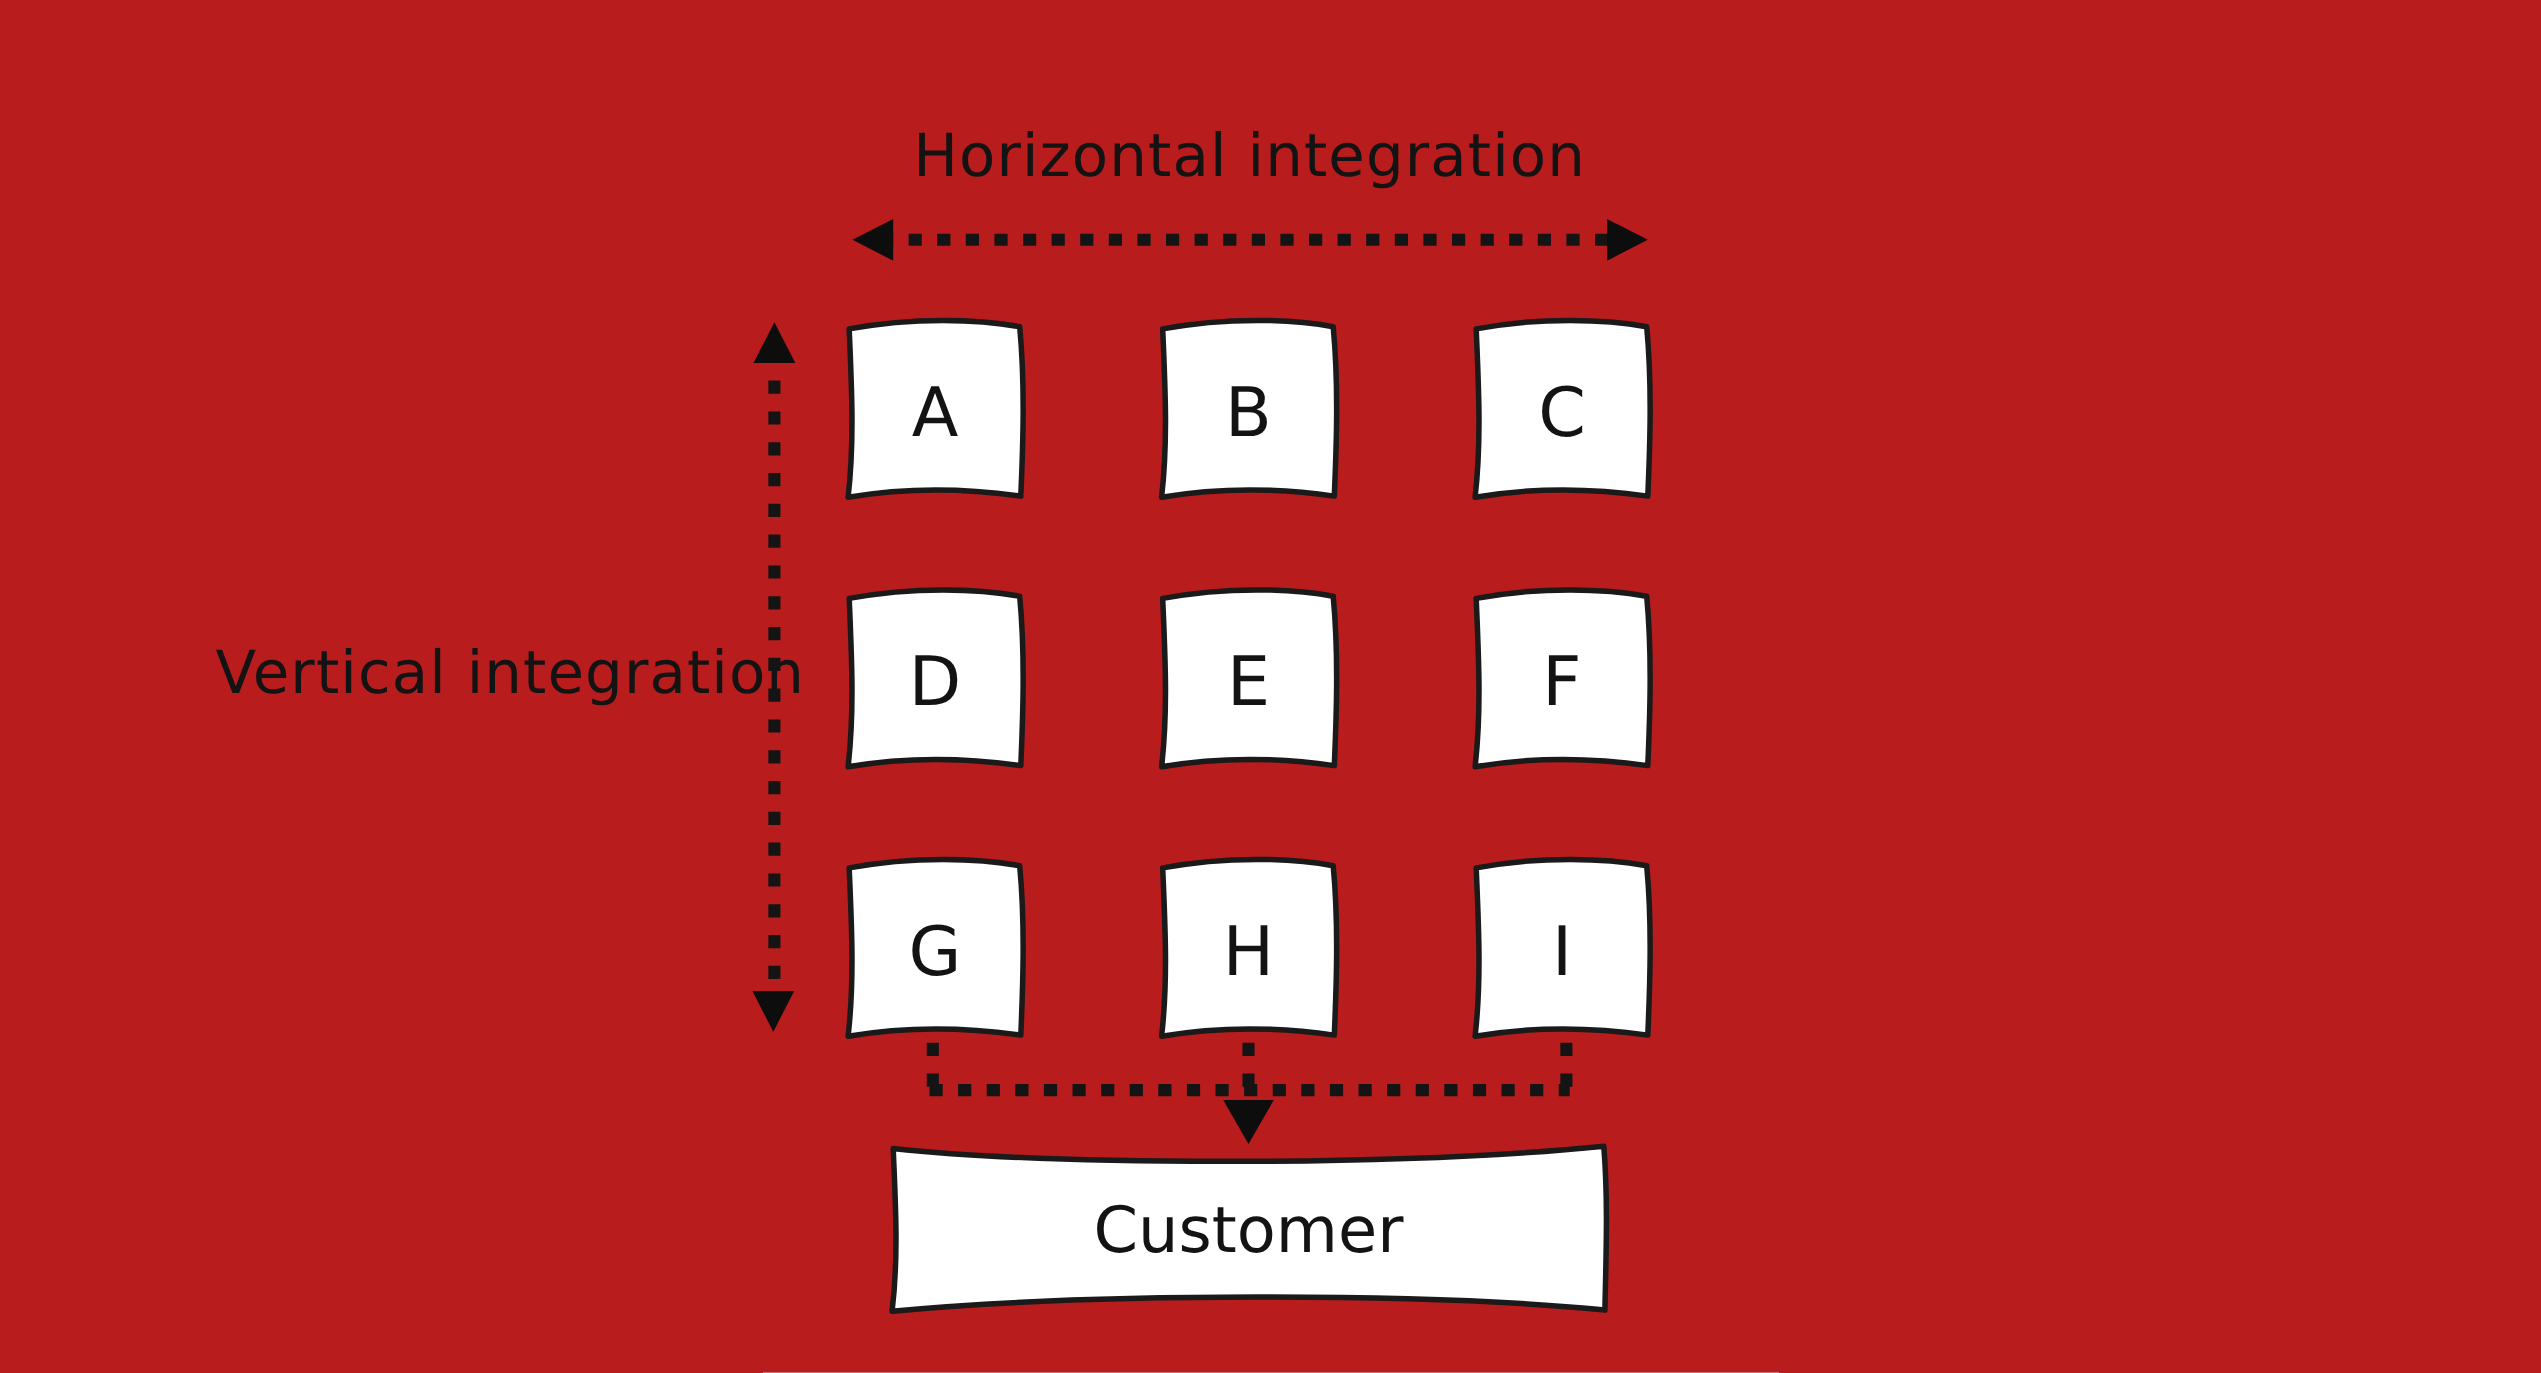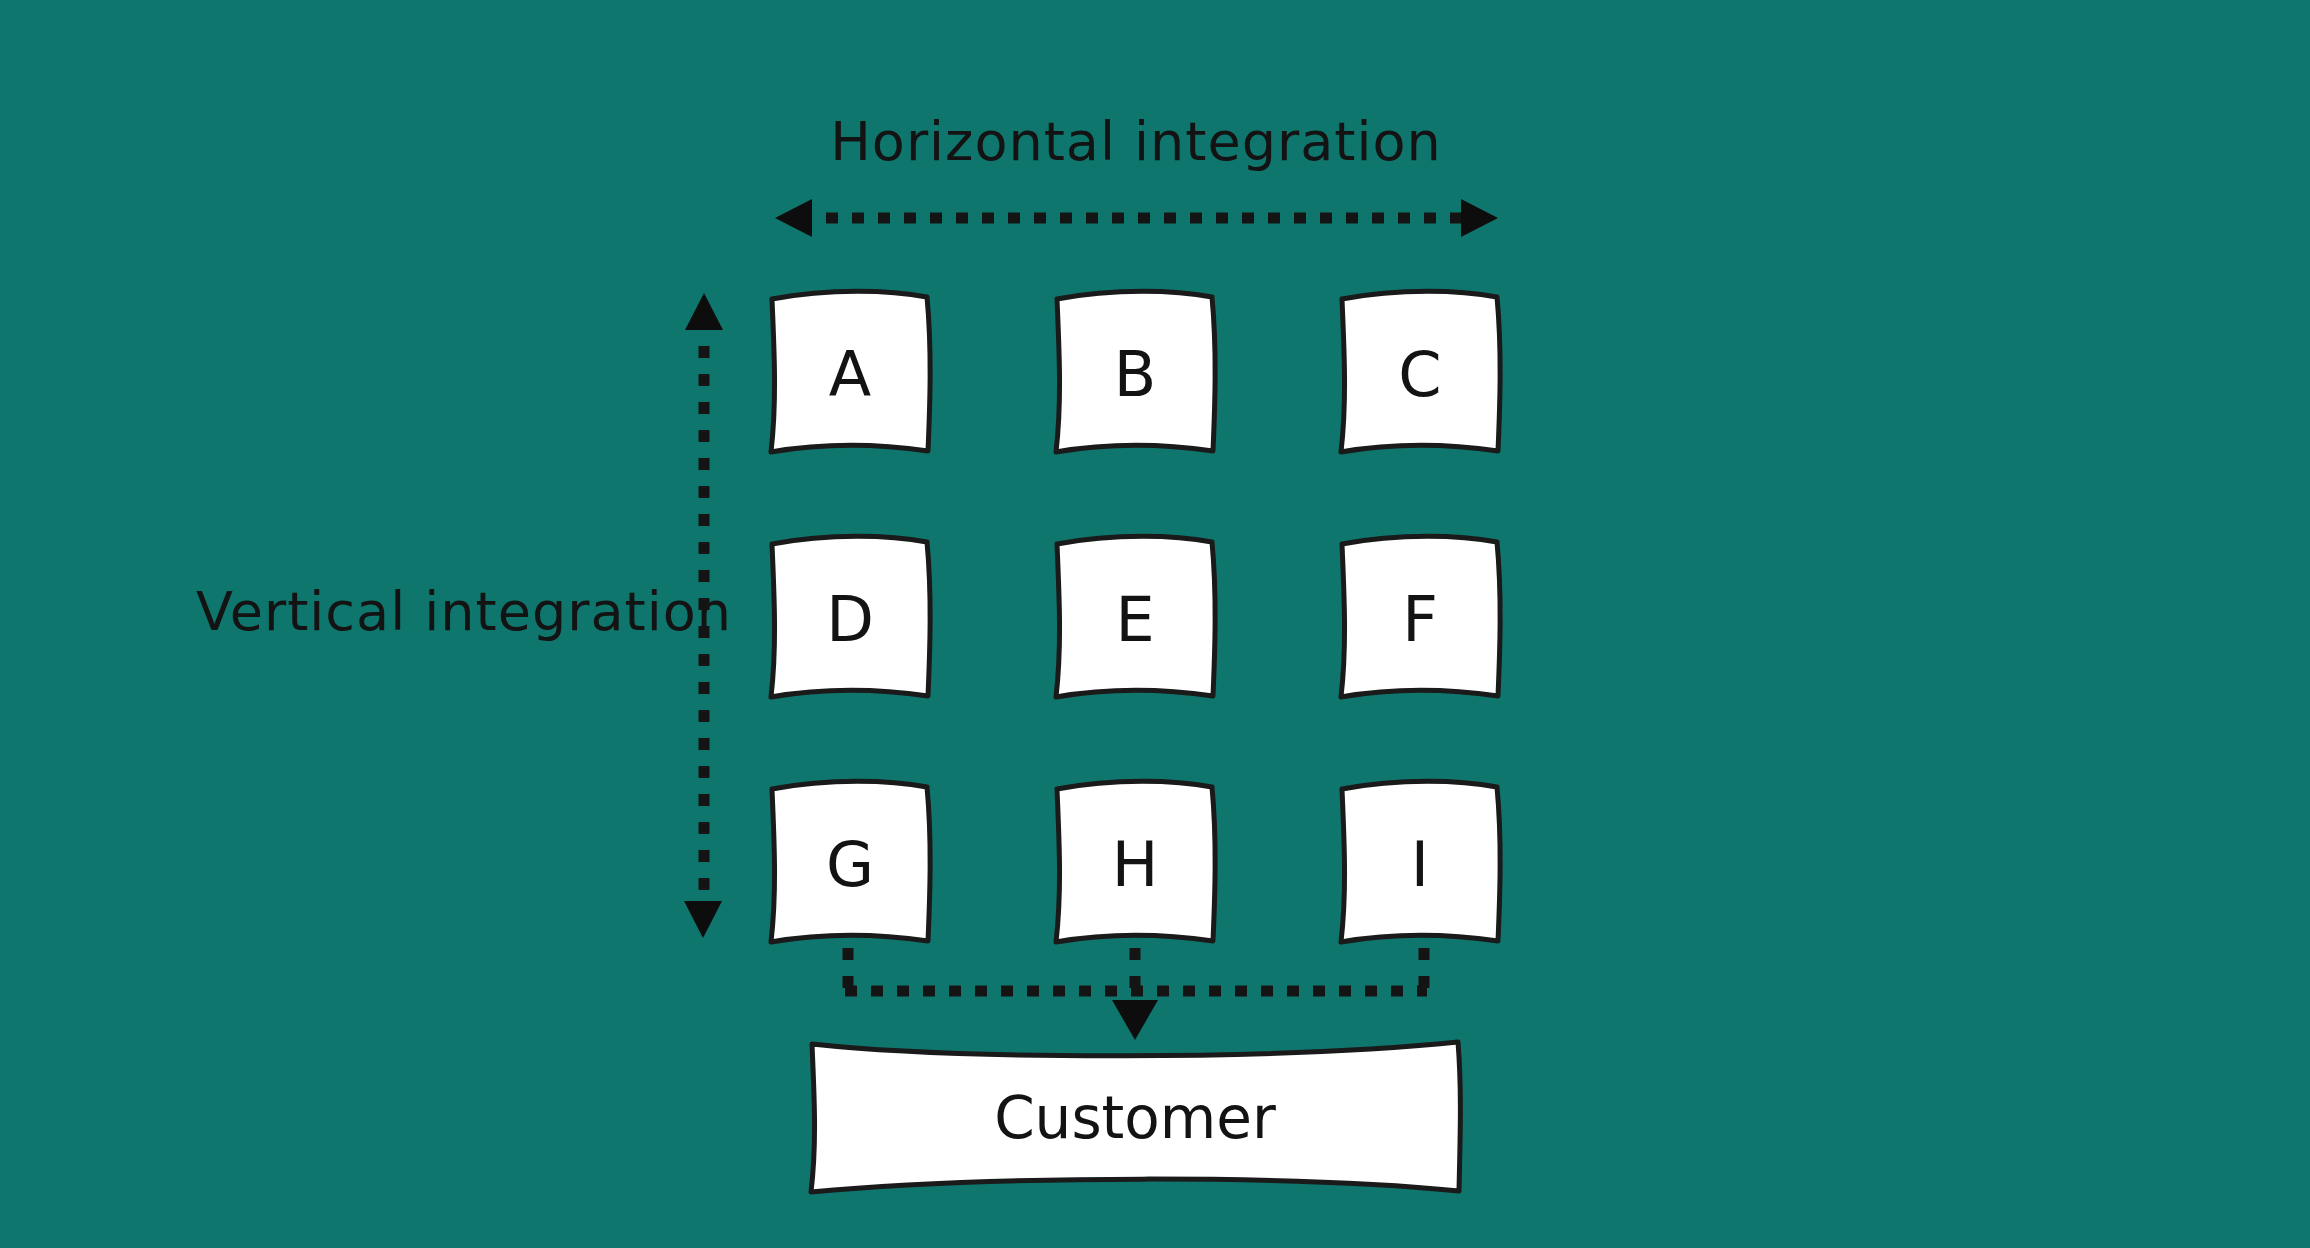--- a/index.html
+++ b/index.html
@@ -69,21 +69,21 @@
   .box-letter {
     font-size: 62px;
   }
   .customer-text {
     font-size: 58px;
   }
 </style>
 </head>
 <body style="background: rgb(255, 255, 255);">
 
-<div id="canvas" style="background: #0f766e;">
+<div id="canvas" style="background: #b91c1c;">
 
   <svg id="diagram-svg" viewBox="0 0 2310 1248" xmlns="http://www.w3.org/2000/svg">
 
     <text class="hand-text label-text" x="1136" y="160" text-anchor="middle">Horizontal integration</text>
 
     <g>
       <line class="dotted-line" x1="800" y1="218" x2="1474" y2="218"></line>
       <polygon class="arrow-head" points="775,218 812,199 812,237"></polygon>
       <polygon class="arrow-head" points="1498,218 1461,199 1461,237"></polygon>
     </g>

